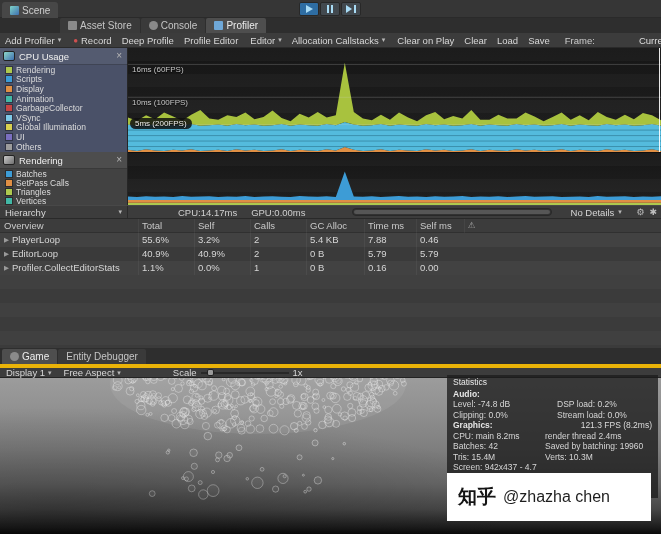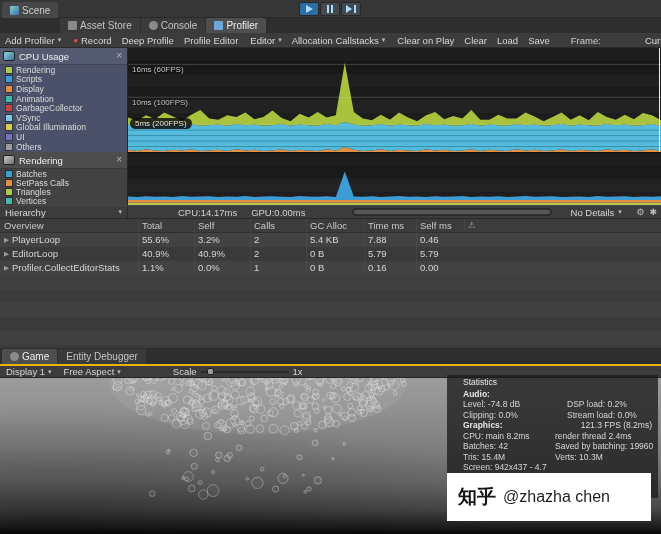--- a/index.html
+++ b/index.html
@@ -29,21 +29,21 @@
   .mi.blue{background:#6FA8D8}
   .mi.teal{background:linear-gradient(135deg,#7FD4C8,#3E6FB0)}
 
   
   .ptoolbar{top:33px;left:0;width:661px;height:15px;background:#3C3C3C;border-bottom:1px solid #2A2A2A;
     display:flex;align-items:center;font-size:9.5px;color:#D8D8D8}
   .tb{display:flex;align-items:center;gap:3px;padding:0 5px;height:15px;white-space:nowrap}
   .arr{font-size:7px;color:#B8B8B8}
   .sep{width:1px;height:11px;background:#2C2C2C;margin:0 1px;align-self:center}
   .recdot{color:#CF5050;font-size:8px}
-  .frame-label{margin-left:16px;color:#CCC}
+  .frame-label{margin-left:10px;color:#CCC}
   .frame-value{margin-left:44px;color:#DDD}
 
   
   .pbody{top:48px;left:0;width:573px;height:157px}
   .sidebar{position:absolute;left:0;top:0;width:128px;height:157px;background:#414141;border-right:1px solid #262626}
   .module{position:absolute;left:0;width:127px}
   .cpu-module{top:0;height:104px;background:#4A5168}
   .render-module{top:104px;height:53px;background:#424242}
   .mod-header{height:17px;display:flex;align-items:center;gap:4px;padding:0 3px;font-size:9.5px;color:#EFEFEF;
     background:rgba(255,255,255,0.06);border-bottom:1px solid rgba(0,0,0,0.25)}
@@ -86,38 +86,38 @@
   .cell.warn{flex:1;color:#ADADAD;font-size:8.5px}
   .trow{display:flex;height:14px;color:#D6D6D6}
   .trow.even{background:#424242}
   .trow.odd{background:#3A3A3A}
   .disc{color:#9A9A9A;font-size:6.5px;margin-right:3px;vertical-align:1px}
   .tfill{height:73px;background:repeating-linear-gradient(180deg,#404040 0 14px,#3B3B3B 14px 28px)}
 
   
   .game{top:348px;left:0;width:661px;height:186px;background:#333}
   .gtabs{height:16px;background:#2E2E2E;display:flex;align-items:flex-end;padding-left:2px}
-  .gtoolbar{height:14px;background:#3C3C3C;border-top:2px solid #eab308;border-bottom:1px solid #232323;
+  .gtoolbar{height:14px;background:#3C3C3C;border-top:4px solid #eab308;border-bottom:1px solid #232323;
     display:flex;align-items:center;font-size:9.5px;color:#D8D8D8}
   .gt{display:flex;align-items:center;gap:3px;padding:0 6px;height:14px;white-space:nowrap}
   .scale-group{margin-left:46px;display:flex;align-items:center;gap:4px}
   .slider{width:88px;height:2px;background:#282828;position:relative}
   .sthumb{position:absolute;left:6px;top:-3px;width:7px;height:7px;background:#9B9B9B;border-radius:2px;border:1px solid #222}
   .rightbtns{margin-left:auto;display:flex;align-items:center}
   .gbtn{padding:0 6px;height:14px;line-height:13px;white-space:nowrap;display:flex;align-items:center;gap:3px}
   .gbtn.pressed{background:#525252}
 
   .viewport{position:absolute;top:30px;left:0;width:661px;height:156px;
     background:linear-gradient(180deg,#9C9C9C 0%,#929292 18%,#7F7F7F 45%,#666 68%,#474747 84%,#1B1B1B 96%,#090909 100%)}
   .viewport::after{content:"";position:absolute;inset:0;
     background:radial-gradient(ellipse at 8% 85%, rgba(0,0,0,0.28), transparent 55%);pointer-events:none}
   #bubbles{position:absolute;top:0;left:0;width:661px;height:156px}
 
   .ov{position:absolute;top:-3px;right:3px;width:211px;background:rgba(28,28,28,0.78);
-    padding:2px 6px 4px 16px;color:#D6D6D6;font-size:8.5px;line-height:10.5px;z-index:4}
+    padding:2px 6px 4px 6px;color:#D6D6D6;font-size:8.5px;line-height:10.5px;z-index:4}
   .ov .title{color:#EAEAEA;margin-bottom:1px}
   .sect{font-weight:bold;color:#E6E6E6;display:flex}
   .fps{margin-left:auto;font-weight:normal;color:#DCDCDC}
   .srow{display:flex}
   .scol-l{flex:none}
   .scol-r{flex:none}
   .audio .scol-l{width:104px}
   .gfx .scol-l{width:92px}
 
   .wm{position:absolute;right:10px;bottom:13px;width:204px;height:48px;background:#FFF;color:#141414;

